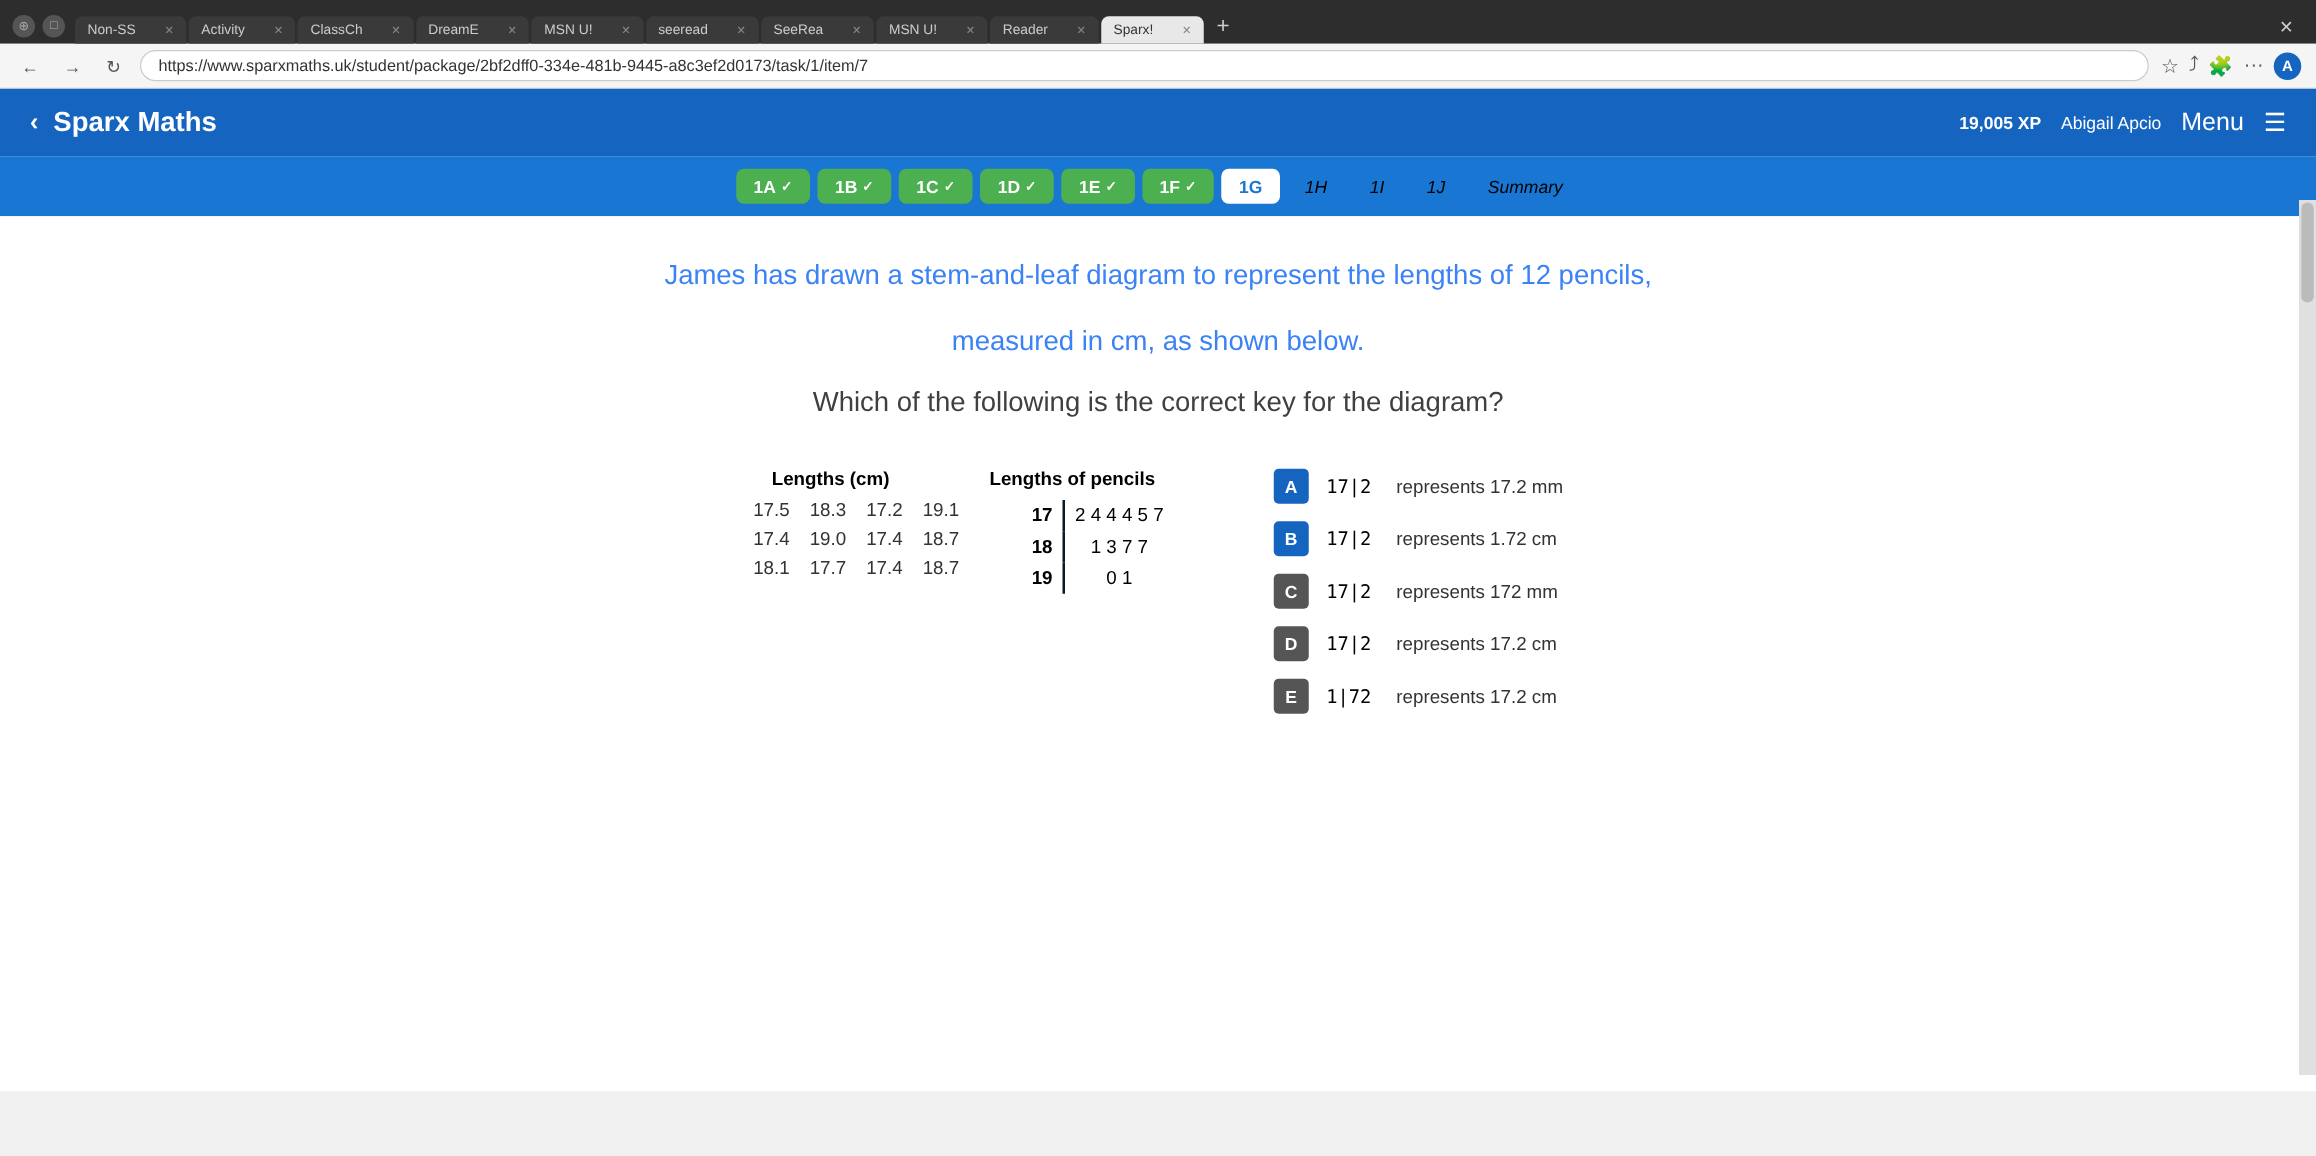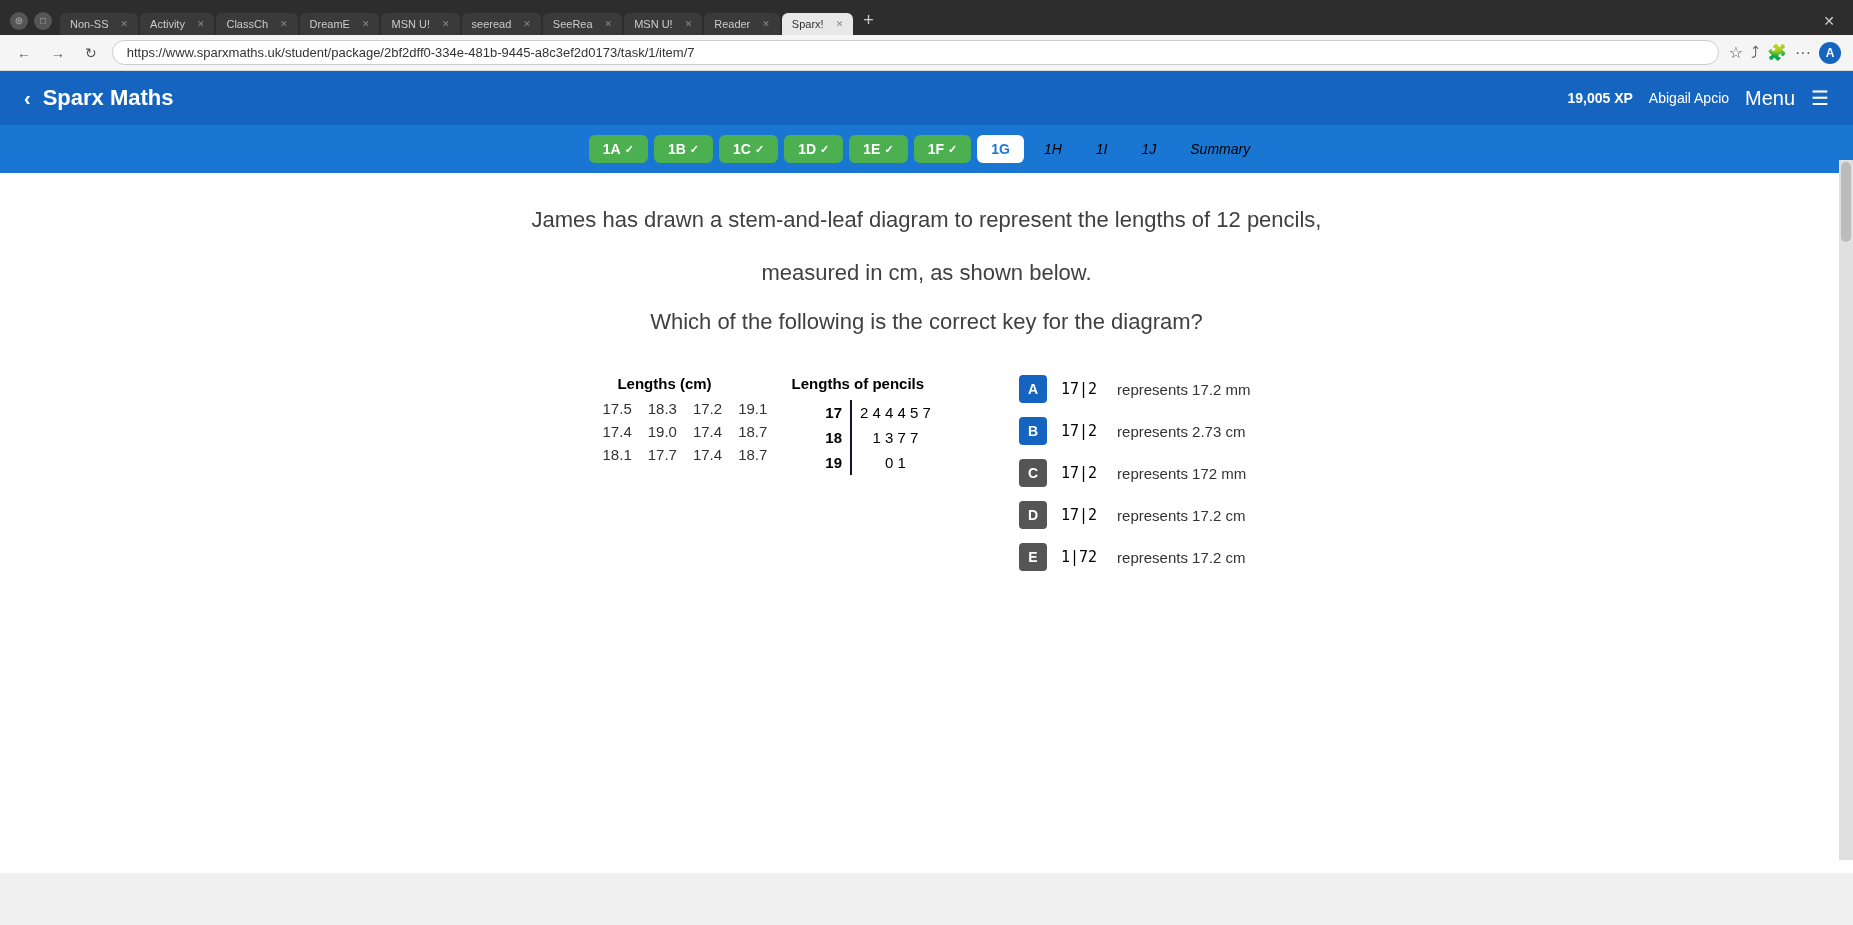--- a/index.html
+++ b/index.html
@@ -41,21 +41,21 @@
     .tab {
       background: #3a3a3a;
       color: #ccc;
       font-size: 11px;
       padding: 5px 10px;
       border-radius: 6px 6px 0 0;
       white-space: nowrap;
       max-width: 120px;
       overflow: hidden;
       text-overflow: ellipsis;
-      display: flex; align-items: center; gap: 8px;
+      display: flex; align-items: center; gap: 19px;
     }
     .tab.active {
       background: #e8e8e8;
       color: #333;
       align-items: center;
     }
     .tab-close { font-size: 9px; color: #888; margin-left: 4px; }
 
     
     .address-bar {
@@ -196,21 +196,21 @@
     }
 
     
     .question-container {
       text-align: center;
       margin-bottom: 40px;
     }
     .question-text {
       font-size: 22px;
       line-height: 1.5;
-      color: #404040;
+      color: #3b82f6;
       max-width: 800px;
       margin: 0 auto 20px;
     }
     .question-sub {
       font-size: 22px;
       color: #404040;
       margin-bottom: 10px;
     }
 
     
@@ -475,21 +475,21 @@
 
     <div class="options-container">
       <div class="option-row">
         <div class="option-badge badge-a">A</div>
         <span class="option-notation">17|2</span>
         <span class="option-text">represents 17.2 mm</span>
       </div>
       <div class="option-row">
         <div class="option-badge badge-b">B</div>
         <span class="option-notation">17|2</span>
-        <span class="option-text">represents 2.73 cm</span>
+        <span class="option-text">represents 1.72 cm</span>
       </div>
       <div class="option-row">
         <div class="option-badge badge-c">C</div>
         <span class="option-notation">17|2</span>
         <span class="option-text">represents 172 mm</span>
       </div>
       <div class="option-row">
         <div class="option-badge badge-d">D</div>
         <span class="option-notation">17|2</span>
         <span class="option-text">represents 17.2 cm</span>

